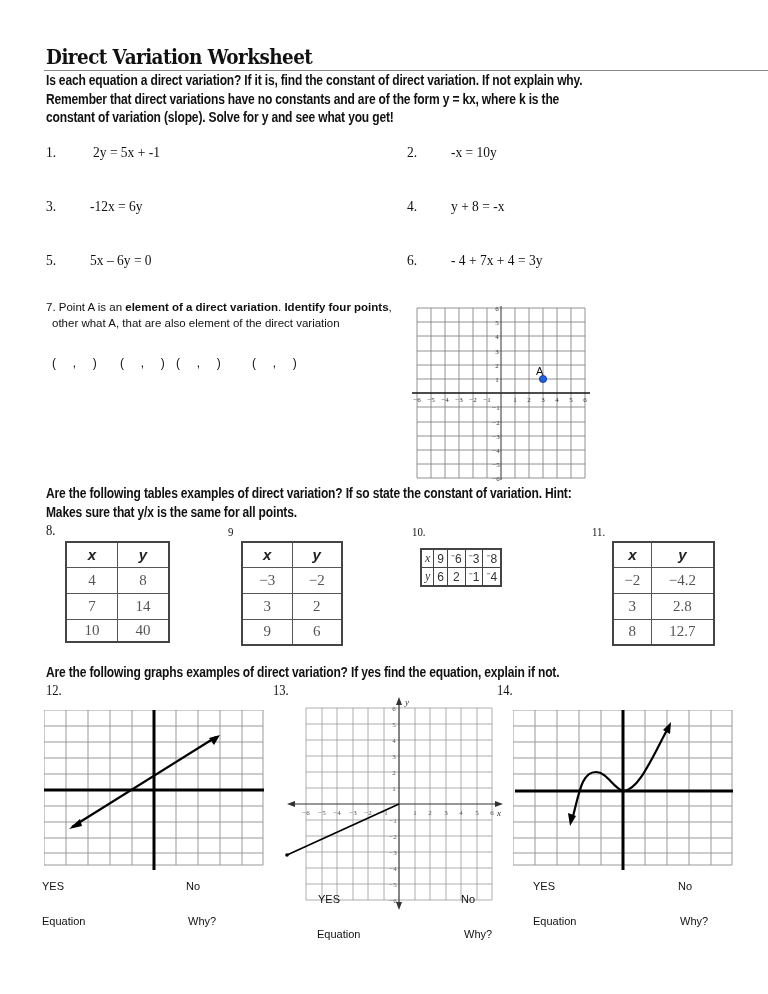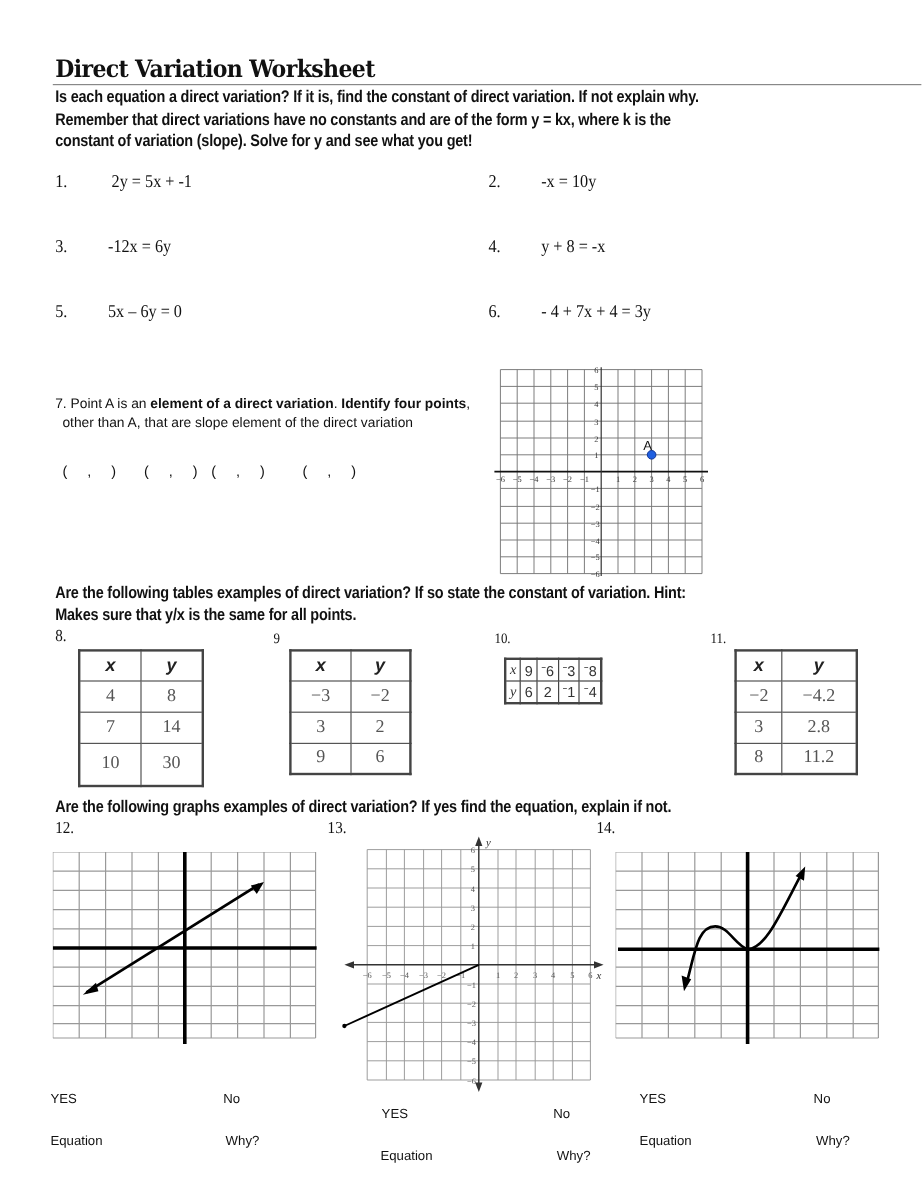--- a/index.html
+++ b/index.html
@@ -2,21 +2,21 @@
 <html><head>
 <meta charset="utf-8">
 <style>
   html, body { margin:0; padding:0; background:#ffffff; }
   body { width:768px; height:994px; position:relative; overflow:hidden; color:#111; font-family:"Liberation Serif", serif; }
   .abs { position:absolute; }
   .title { left:46px; top:45px; font-size:20px; font-weight:bold; font-family:"DejaVu Serif", serif; letter-spacing:-0.6px; transform:scaleX(0.92); transform-origin:left; }
   .rule { left:44px; top:70px; width:724px; height:1px; background:#888; }
   .instr { left:46px; font-size:14px; font-weight:bold; font-family:"Liberation Sans Narrow","Liberation Sans", sans-serif; letter-spacing:-0.2px; transform:scaleX(0.86); transform-origin:left; white-space:nowrap; }
   .num { font-size:15px; font-family:"Liberation Serif", serif; transform:scaleX(0.9); transform-origin:left; white-space:nowrap; }
-  .sans { font-family:"Liberation Sans", sans-serif; font-size:11.5px; white-space:nowrap;margin-top:30px; }
+  .sans { font-family:"Liberation Sans", sans-serif; font-size:11.5px; white-space:nowrap; }
   .tbl { border-collapse:collapse; font-family:"Liberation Serif", serif; font-size:15px; color:#555; }
   .tbl td, .tbl th { border:1px solid #555; text-align:center; padding:0; }
   .tbl th { font-family:"Liberation Sans", sans-serif; font-style:italic; font-weight:bold; color:#222; font-size:15px; }
   .tbl-outer { border:2px solid #444; }
   .tbl10 { border-collapse:collapse; font-family:"Liberation Sans", sans-serif; font-size:12px; color:#333; }
   .tbl10 td { border:1px solid #444; text-align:center; padding:0 3px; height:16px; }
   .tbl10 td.lab { font-style:italic; font-family:"Liberation Serif", serif; }
 </style>
 </head>
 <body>
@@ -39,21 +39,21 @@
 <div class="abs num" style="left:451px;top:198px">y + 8 = -x</div>
 
 <div class="abs num" style="left:46px;top:252px">5.</div>
 <div class="abs num" style="left:90px;top:252px">5x – 6y = 0</div>
 <div class="abs num" style="left:407px;top:252px">6.</div>
 <div class="abs num" style="left:451px;top:252px">- 4 + 7x + 4 = 3y</div>
 
 <div class="abs sans" style="left:46px;top:301px">
   <span>7. Point A is an </span><b>element of a direct variation</b><span>. </span><b>Identify four points</b><span>,</span>
 </div>
-<div class="abs sans" style="left:52px;top:317px">other than A, that are slope element of the direct variation</div>
+<div class="abs sans" style="left:52px;top:317px">other what A, that are also element of the direct variation</div>
 <div class="abs sans" style="left:52px;top:356px;white-space:pre;font-size:12px">(     ,     )</div>
 <div class="abs sans" style="left:120px;top:356px;white-space:pre;font-size:12px">(     ,     )</div>
 <div class="abs sans" style="left:166px;top:356px;white-space:pre;font-size:12px;margin-left:10px">(     ,     )</div>
 <div class="abs sans" style="left:252px;top:356px;white-space:pre;font-size:12px">(     ,     )</div>
 
 <svg class="abs" style="left:405px;top:300px" width="190" height="185">
   <g stroke="#777" stroke-width="0.8">
     <line x1="12" y1="8" x2="12" y2="178"></line>
       <line x1="26" y1="8" x2="26" y2="178"></line>
       <line x1="40" y1="8" x2="40" y2="178"></line>
@@ -125,23 +125,23 @@
         <th>y</th>
       </tr>
   <tr style="height:26px">
         <td>4</td>
         <td>8</td>
       </tr>
   <tr style="height:26px">
         <td>7</td>
         <td>14</td>
       </tr>
-  <tr style="height:36px">
+  <tr style="height:23px">
         <td>10</td>
-        <td>30</td>
+        <td>40</td>
       </tr>
 </tbody>
   </table>
 
 <table class="abs tbl tbl-outer" style="left:241px;top:541px;width:102px">
   <tbody>
       <tr style="height:25px">
         <th>x</th>
         <th>y</th>
       </tr>
@@ -188,21 +188,21 @@
   <tr style="height:26px">
         <td>−2</td>
         <td>−4.2</td>
       </tr>
   <tr style="height:26px">
         <td>3</td>
         <td>2.8</td>
       </tr>
   <tr style="height:26px">
         <td>8</td>
-        <td>11.2</td>
+        <td>12.7</td>
       </tr>
 </tbody>
   </table>
 
 <div class="abs instr" style="top:664px">Are the following graphs examples of direct variation? If yes find the equation,  explain if not.</div>
 <div class="abs num" style="left:46px;top:683px;font-size:14px">12.</div>
 <div class="abs num" style="left:273px;top:683px;font-size:14px">13.</div>
 <div class="abs num" style="left:497px;top:683px;font-size:14px">14.</div>
 
 <svg class="abs" style="left:44px;top:710px" width="220" height="160">

